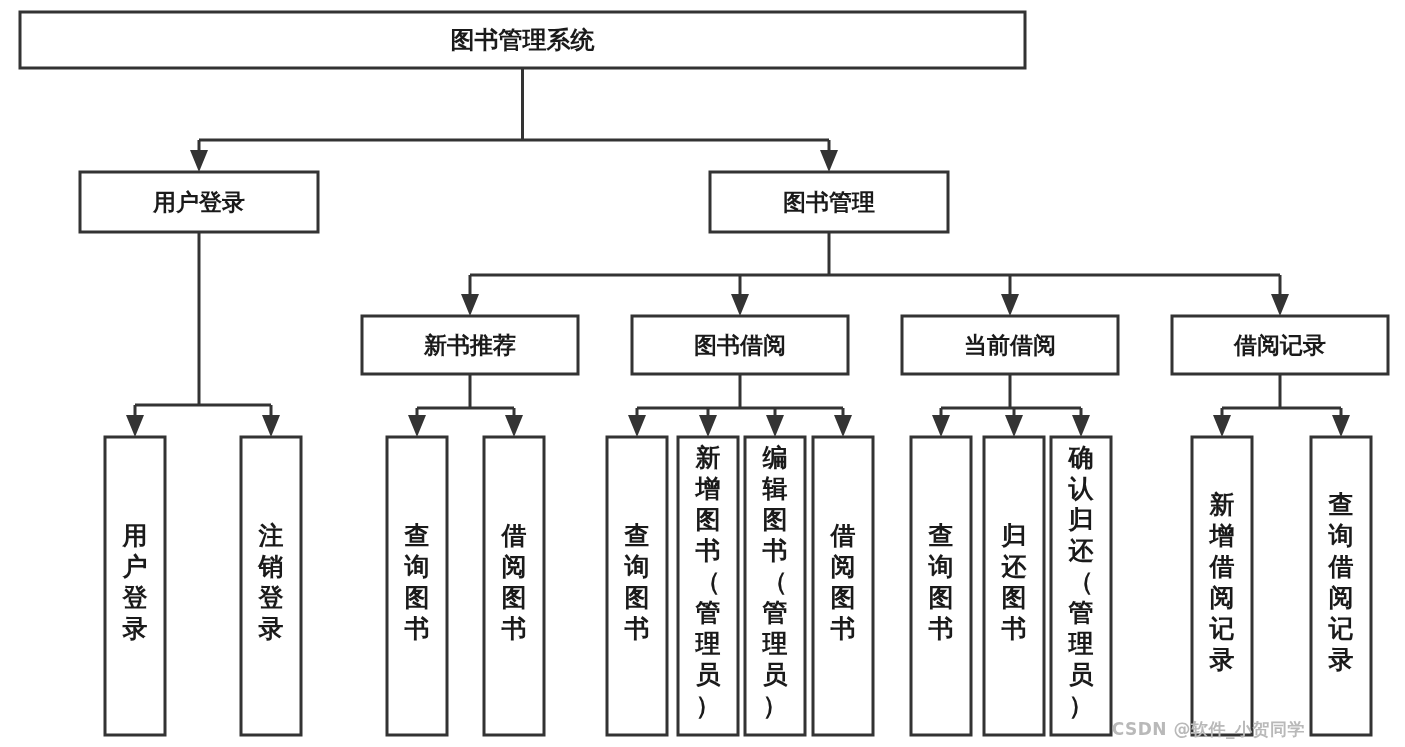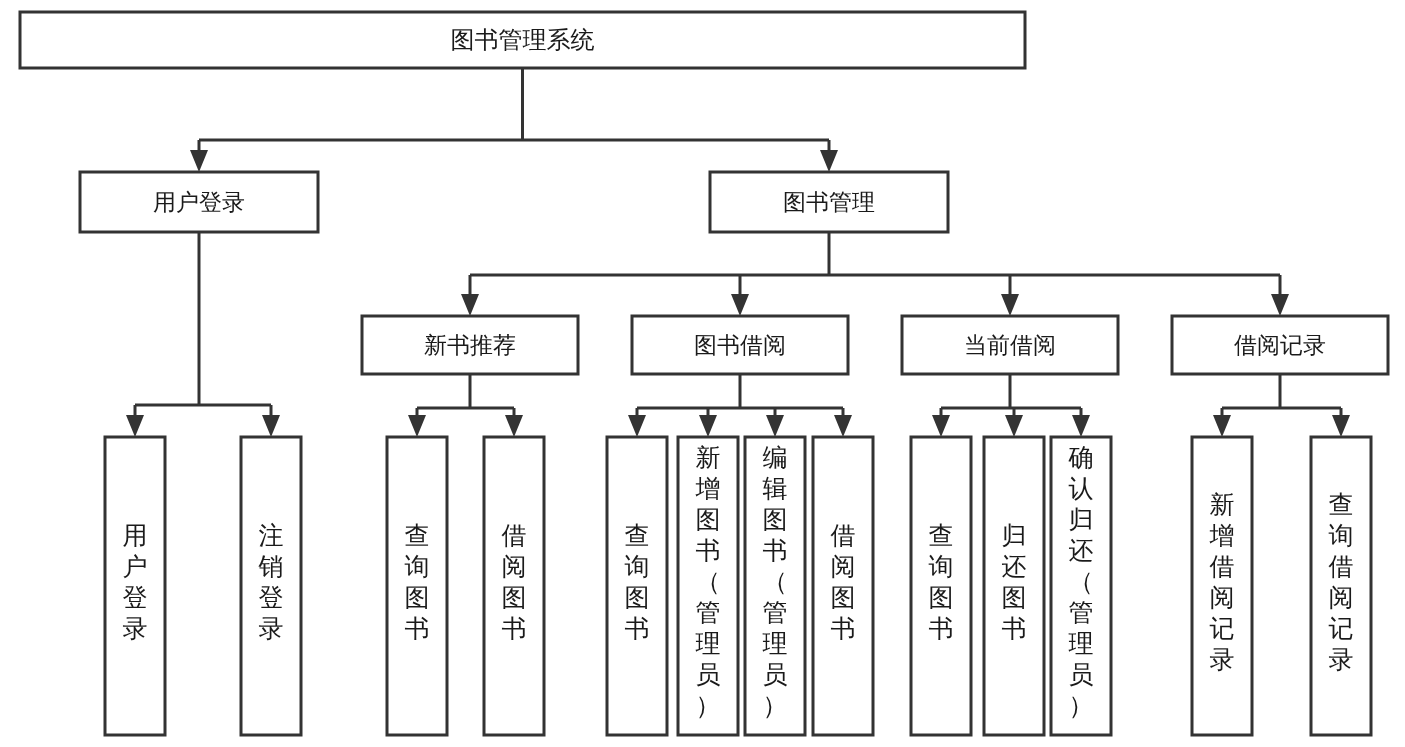--- a/index.html
+++ b/index.html
@@ -13,20 +13,21 @@
     font-family: "DejaVu Sans", "Liberation Sans", sans-serif;
     overflow: hidden;
     position: relative;
   }
   #diagram-root {
     position: absolute;
     left: 0;
     top: 0;
     width: 1313px;
     height: 747px;
+    font-weight: bold;
   }
   svg.flow {
     display: block;
     width: 1405px;
     height: 747px;
   }
   .node-rect {
     fill: #ffffff;
     stroke: #333333;
     stroke-width: 3;
@@ -206,13 +207,14 @@
         <g>
           <rect x="1192" y="437" width="60" height="298" class="node-rect"></rect>
           <text x="1222" y="512.5" class="leaf-text"><tspan x="1222" dy="0">新</tspan><tspan x="1222" dy="31">增</tspan><tspan x="1222" dy="31">借</tspan><tspan x="1222" dy="31">阅</tspan><tspan x="1222" dy="31">记</tspan><tspan x="1222" dy="31">录</tspan></text>
         </g>
         <g>
           <rect x="1311" y="437" width="60" height="298" class="node-rect"></rect>
           <text x="1341" y="512.5" class="leaf-text"><tspan x="1341" dy="0">查</tspan><tspan x="1341" dy="31">询</tspan><tspan x="1341" dy="31">借</tspan><tspan x="1341" dy="31">阅</tspan><tspan x="1341" dy="31">记</tspan><tspan x="1341" dy="31">录</tspan></text>
         </g>
       </g>
   </svg>
+  <div class="watermark">CSDN @软件_小贺同学</div>
 </div>
 
 </body></html>

